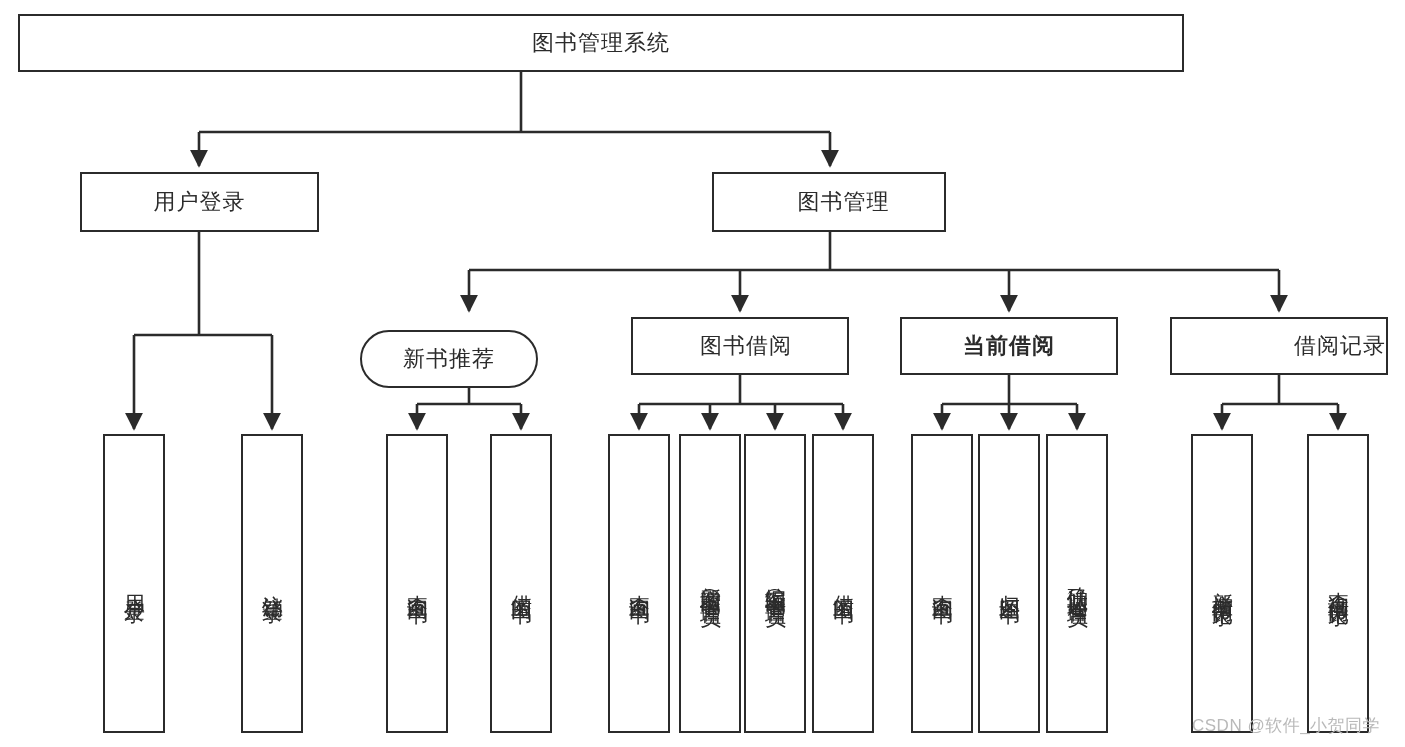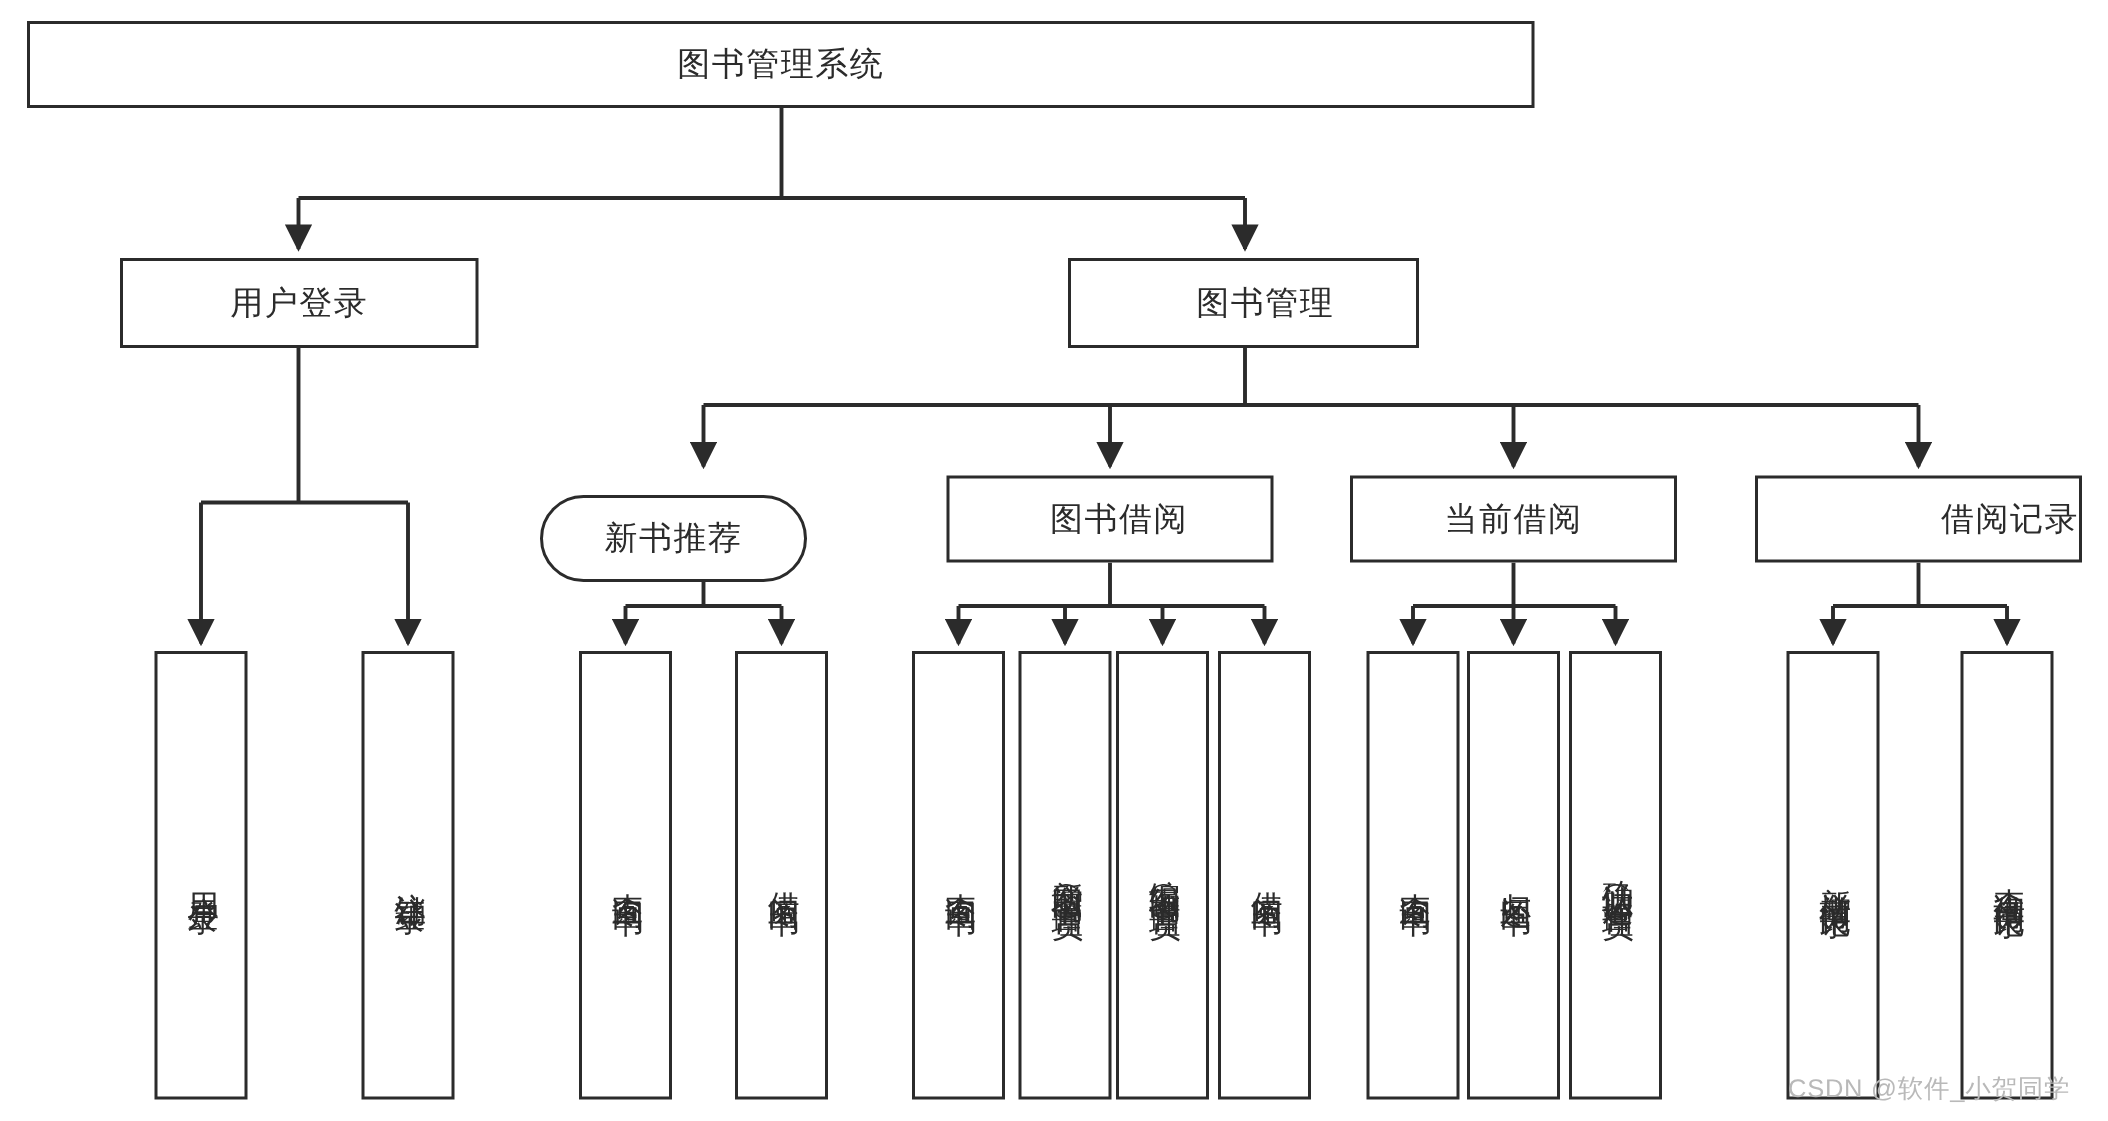--- a/index.html
+++ b/index.html
@@ -107,38 +107,38 @@
       <path d="M 1009 404 L 1009 429" marker-end="url(#arrow)"></path>
       <path d="M 1077 404 L 1077 429" marker-end="url(#arrow)"></path>
 
       <path d="M 1279 375 L 1279 404"></path>
       <path d="M 1222 404 L 1338 404"></path>
       <path d="M 1222 404 L 1222 429" marker-end="url(#arrow)"></path>
       <path d="M 1338 404 L 1338 429" marker-end="url(#arrow)"></path>
     </g>
   </svg>
 
-  <div class="node horiz" style="left:18px; top:14px; width:1005px; height:58px;">
+  <div class="node horiz" style="left:18px; top:14px; width:1166px; height:58px;">
     <span>图书管理系统</span>
   </div>
 
   <div class="node horiz" style="left:80px; top:172px; width:239px; height:60px;">
     <span>用户登录</span>
   </div>
   <div class="node horiz" style="left:712px; top:172px; width:234px; height:60px;padding-left:29px;">
     <span>图书管理</span>
   </div>
 
   <div class="node horiz" style="left:360px; top:330px; width:178px; height:58px;border-radius:29px;">
     <span>新书推荐</span>
   </div>
   <div class="node horiz" style="left:631px; top:317px; width:218px; height:58px;padding-left:12px;">
     <span>图书借阅</span>
   </div>
-  <div class="node horiz" style="left:900px; top:317px; width:218px; height:58px;">
+  <div class="node horiz" style="left:900px; top:317px; width:218px; height:58px;font-weight:bold;">
     <span>当前借阅</span>
   </div>
   <div class="node horiz" style="left:1170px; top:317px; width:218px; height:58px;justify-content:flex-end;">
     <span>借阅记录</span>
   </div>
 
   <div class="node vert" style="left:103px; top:434px; width:62px; height:299px;">
     <span class="vtext">用户登录</span>
   </div>
   <div class="node vert" style="left:241px; top:434px; width:62px; height:299px;">

